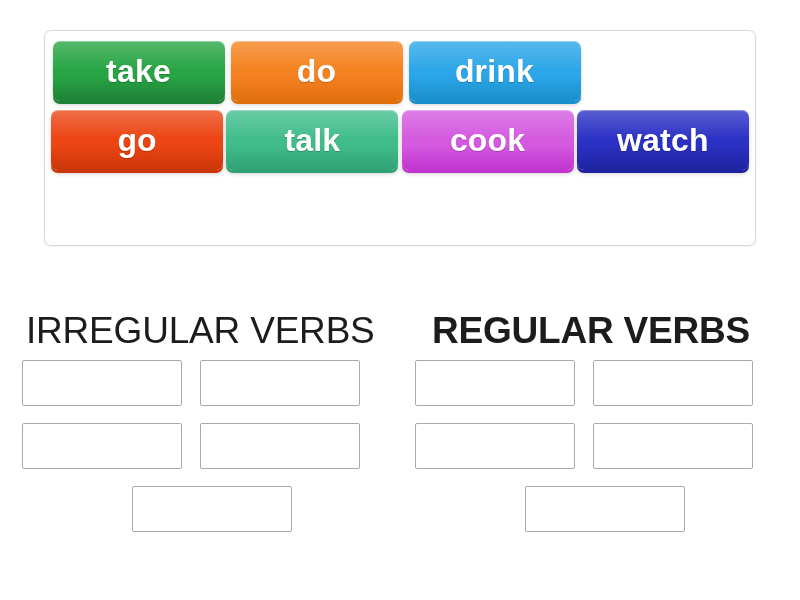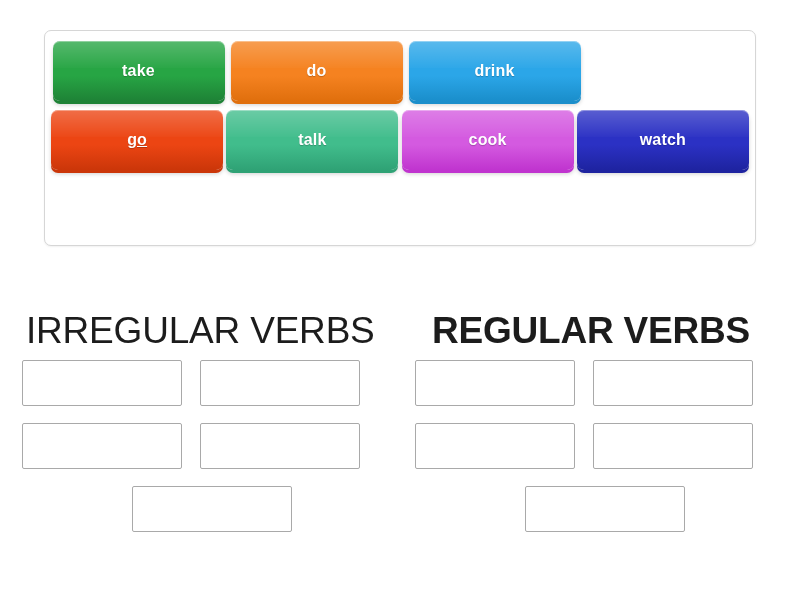--- a/index.html
+++ b/index.html
@@ -46,21 +46,21 @@
   .tile-cell:last-child { margin-right: 0; }
 
   .tile {
     width: 172px;
     height: 60px;
     border-radius: 7px;
     display: flex;
     align-items: center;
     justify-content: center;
     color: #ffffff;
-    font-size: 16px;
+    font-size: 32px;
     font-weight: bold;
     letter-spacing: 0.2px;
     text-shadow: 0 1px 1px rgba(0,0,0,0.22);
     box-sizing: border-box;
     user-select: none;
     position: relative;
   }
   .tile::after {
     content: "";
     position: absolute;
@@ -124,21 +124,21 @@
     <div class="tile-cell">
       <div class="tile" style="background: linear-gradient(rgb(245, 130, 32) 0%, rgb(245, 130, 32) 58%, rgb(224, 111, 13) 100%); box-shadow: rgba(255, 255, 255, 0.35) 0px 1px 0px inset, rgb(224, 111, 13) 0px 3px 0px, rgba(0, 0, 0, 0.18) 0px 4px 4px;">do</div>
     </div>
     <div class="tile-cell">
       <div class="tile" style="background: linear-gradient(rgb(43, 166, 232) 0%, rgb(43, 166, 232) 58%, rgb(26, 142, 203) 100%); box-shadow: rgba(255, 255, 255, 0.35) 0px 1px 0px inset, rgb(26, 142, 203) 0px 3px 0px, rgba(0, 0, 0, 0.18) 0px 4px 4px;">drink</div>
     </div>
   </div>
 
   <div class="tile-row">
     <div class="tile-cell">
-      <div class="tile" style="background: linear-gradient(rgb(236, 69, 19) 0%, rgb(236, 69, 19) 58%, rgb(203, 54, 9) 100%); box-shadow: rgba(255, 255, 255, 0.35) 0px 1px 0px inset, rgb(203, 54, 9) 0px 3px 0px, rgba(0, 0, 0, 0.18) 0px 4px 4px; text-decoration: underline;">go</div>
+      <div class="tile" style="background: linear-gradient(rgb(236, 69, 19) 0%, rgb(236, 69, 19) 58%, rgb(203, 54, 9) 100%); box-shadow: rgba(255, 255, 255, 0.35) 0px 1px 0px inset, rgb(203, 54, 9) 0px 3px 0px, rgba(0, 0, 0, 0.18) 0px 4px 4px;">go</div>
     </div>
     <div class="tile-cell">
       <div class="tile" style="background: linear-gradient(rgb(65, 189, 140) 0%, rgb(65, 189, 140) 58%, rgb(47, 162, 117) 100%); box-shadow: rgba(255, 255, 255, 0.35) 0px 1px 0px inset, rgb(47, 162, 117) 0px 3px 0px, rgba(0, 0, 0, 0.18) 0px 4px 4px;">talk</div>
     </div>
     <div class="tile-cell">
       <div class="tile" style="background: linear-gradient(rgb(212, 90, 224) 0%, rgb(212, 90, 224) 58%, rgb(192, 52, 207) 100%); box-shadow: rgba(255, 255, 255, 0.35) 0px 1px 0px inset, rgb(192, 52, 207) 0px 3px 0px, rgba(0, 0, 0, 0.18) 0px 4px 4px;">cook</div>
     </div>
     <div class="tile-cell">
       <div class="tile" style="background: linear-gradient(rgb(43, 49, 196) 0%, rgb(43, 49, 196) 58%, rgb(30, 35, 160) 100%); box-shadow: rgba(255, 255, 255, 0.35) 0px 1px 0px inset, rgb(30, 35, 160) 0px 3px 0px, rgba(0, 0, 0, 0.18) 0px 4px 4px;">watch</div>
     </div>

